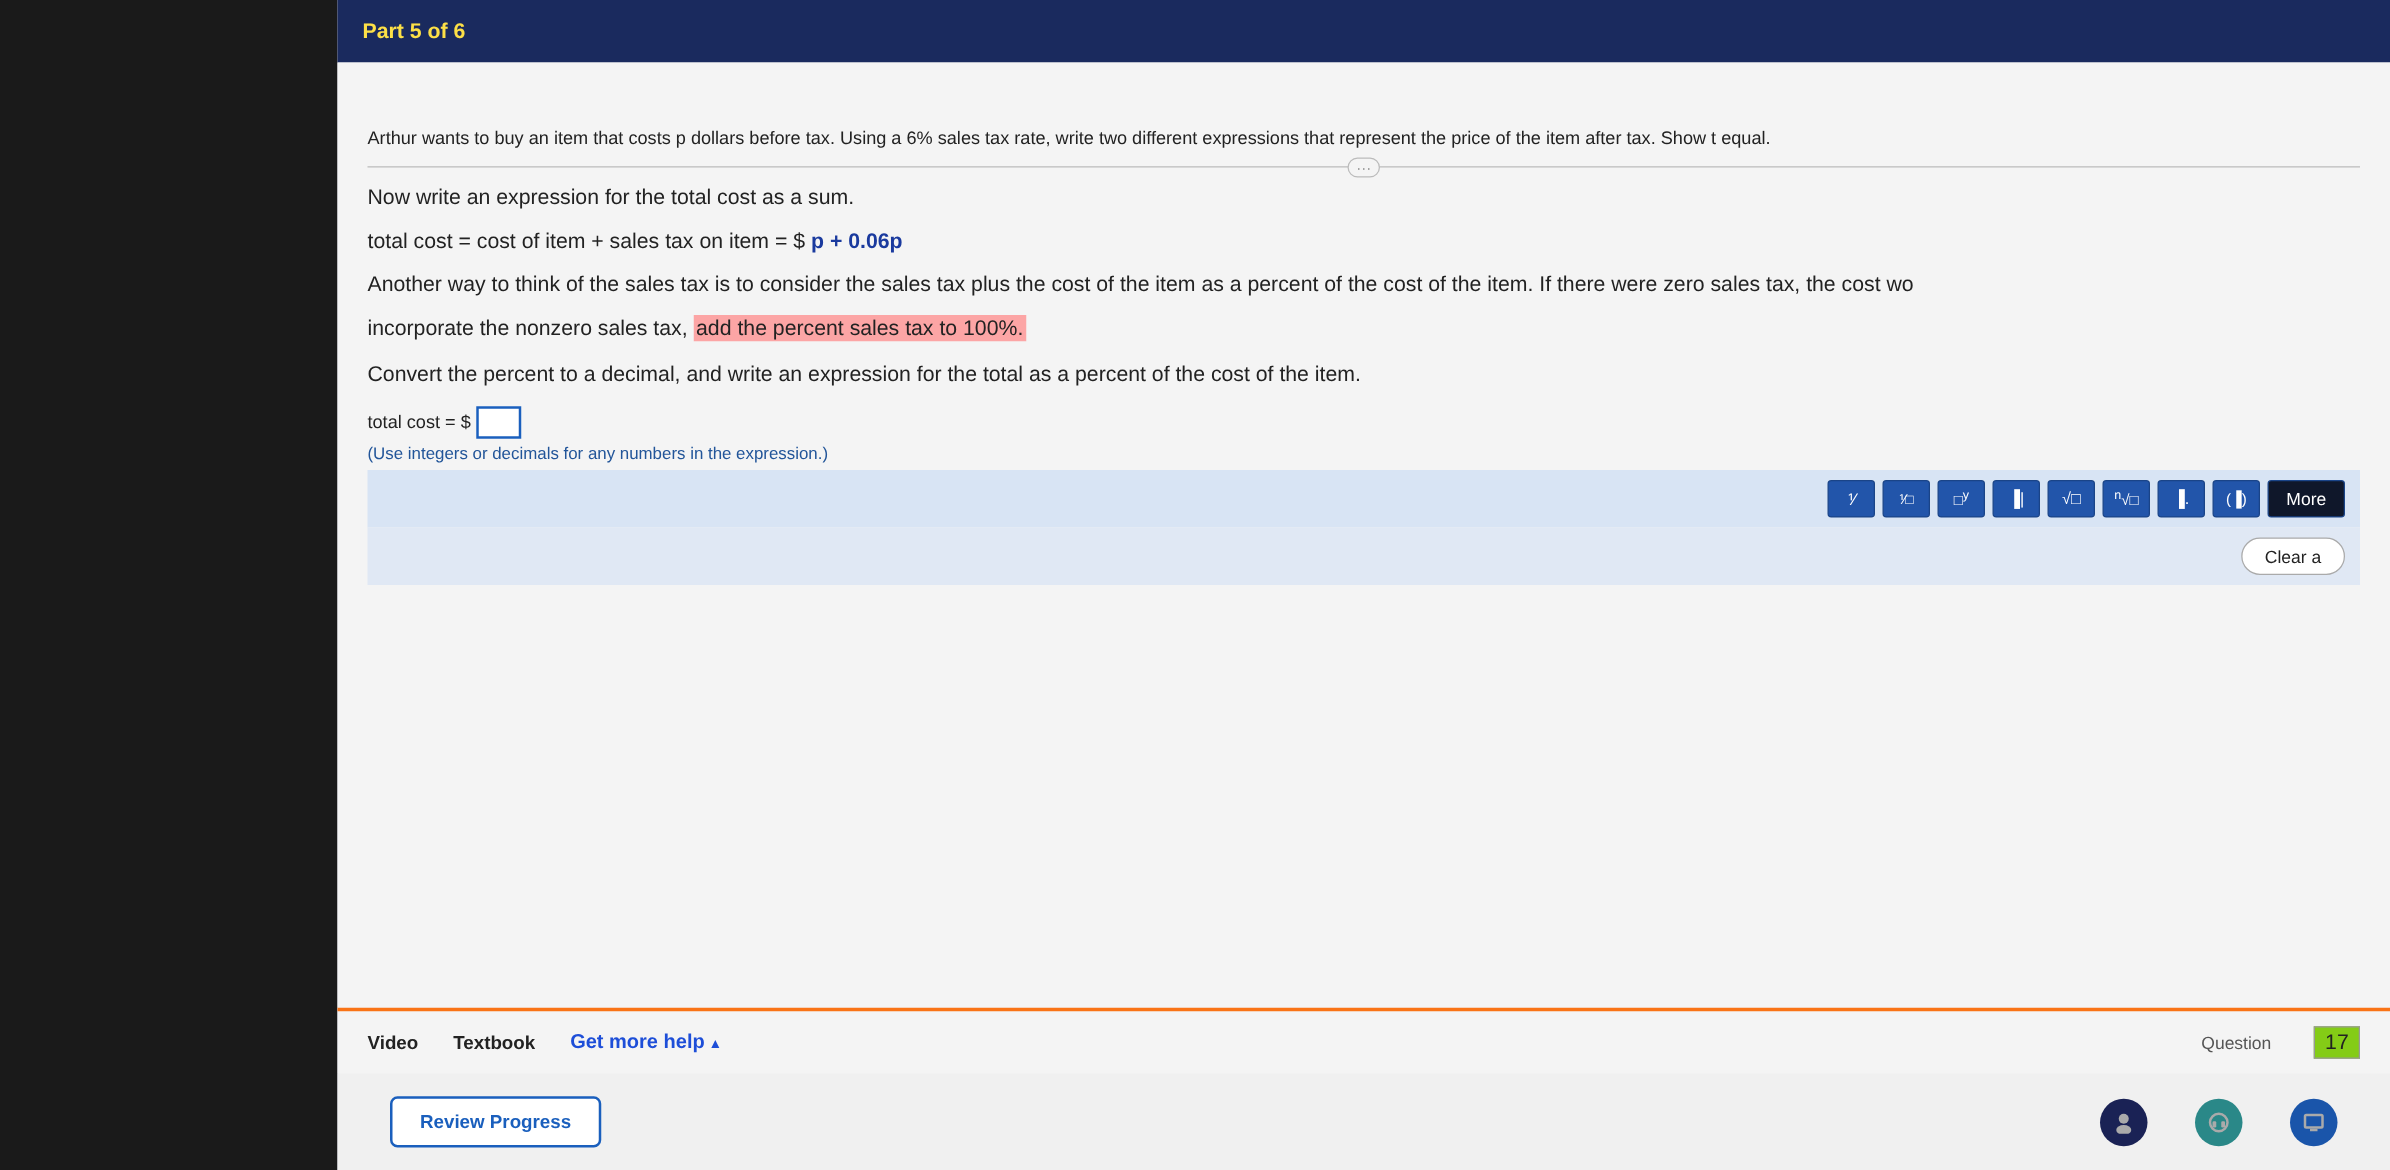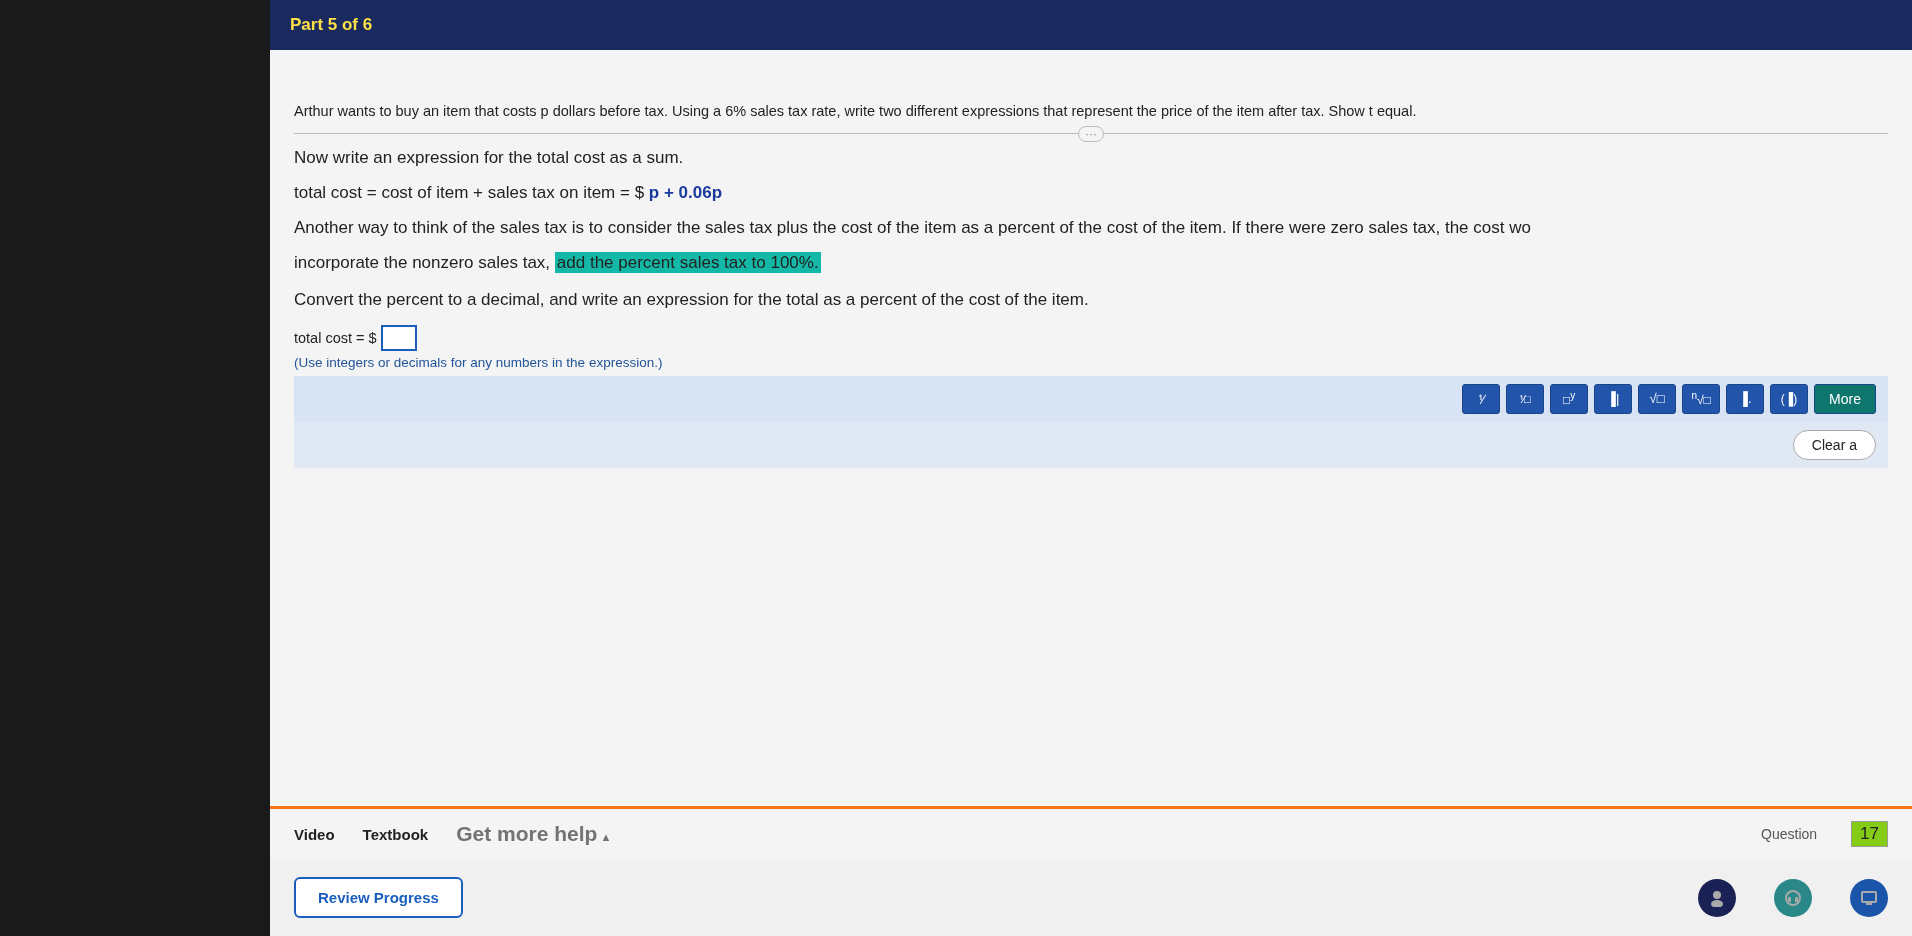--- a/index.html
+++ b/index.html
@@ -75,21 +75,21 @@
       position: absolute;
       top: -8px;
     }
     .section-text {
       font-size: 17px;
       color: #222;
       line-height: 1.7;
       margin-bottom: 6px;
     }
     .highlight-blue {
-      background: #14b8a6;
+      background: #fca5a5;
       padding: 1px 2px;
     }
     .bold-blue {
       color: #1a3a9e;
       font-weight: bold;
     }
     .total-cost-row {
       font-size: 14.5px;
       color: #222;
       margin: 10px 0 4px 0;
@@ -128,21 +128,21 @@
       padding: 5px 8px;
       font-size: 13px;
       cursor: pointer;
       min-width: 38px;
       min-height: 30px;
       display: flex;
       align-items: center;
       justify-content: center;
     }
     .more-btn {
-      background: #0f766e;
+      background: #0f172a;
       color: #fff;
       border: 1px solid #1a4488;
       border-radius: 3px;
       padding: 2px 14px;
       font-size: 14px;
       cursor: pointer;
       min-height: 30px;
     }
     .clear-btn-area {
       display: flex;
@@ -168,43 +168,43 @@
       border-top: 3px solid #f97316;
     }
     .footer-link {
       font-size: 15px;
       color: #222;
       font-weight: bold;
       cursor: pointer;
       text-decoration: none;
     }
     .get-more-help {
-      font-size: 21px;
-      font-weight: bold;
-      color: #737373;
+      font-size: 16px;
+      font-weight: bold;
+      color: #1d4ed8;
       cursor: pointer;
     }
     .get-more-help::after {
       content: ' ▲';
       font-size: 11px;
     }
     .question-label {
       font-size: 14px;
       color: #555;
     }
     .question-num {
       background: #84cc16;
       border: 1px solid #999;
       padding: 2px 8px;
       font-size: 17px;
       margin-left: 6px;
       color: #222;
     }
     .review-progress-area {
-      padding: 18px 24px;
+      padding: 18px 42px;
       background: #f0f0f0;
       display: flex;
       align-items: center;
       gap: 30px;
     }
     .review-btn {
       background: #fff;
       color: #1a5fbd;
       border: 2px solid #1a5fbd;
       border-radius: 6px;

